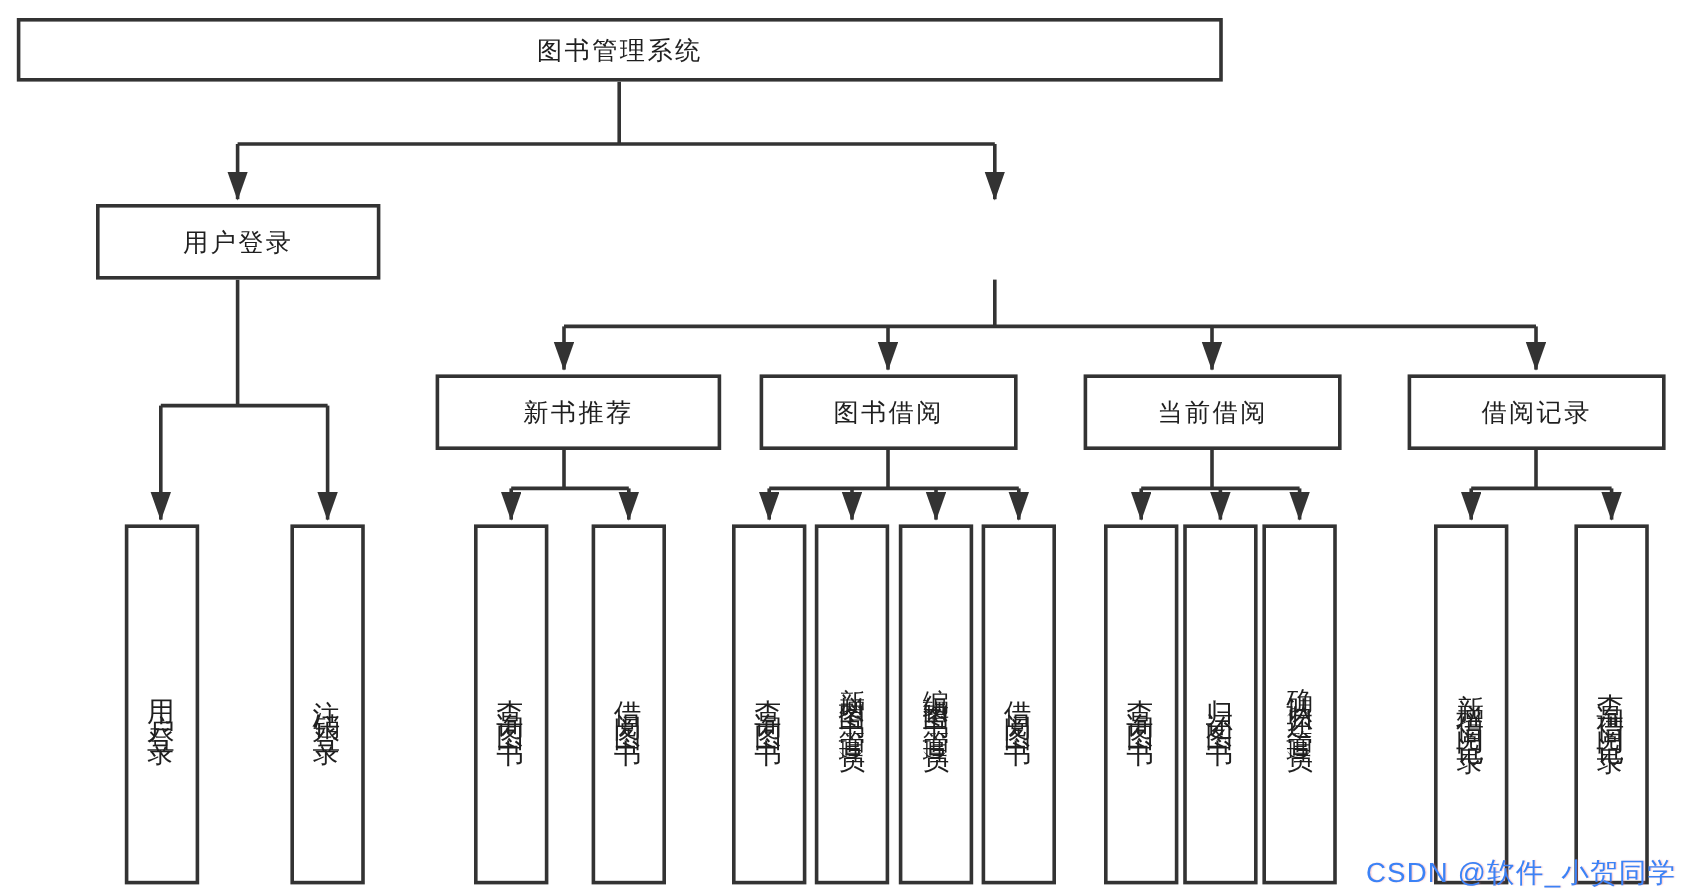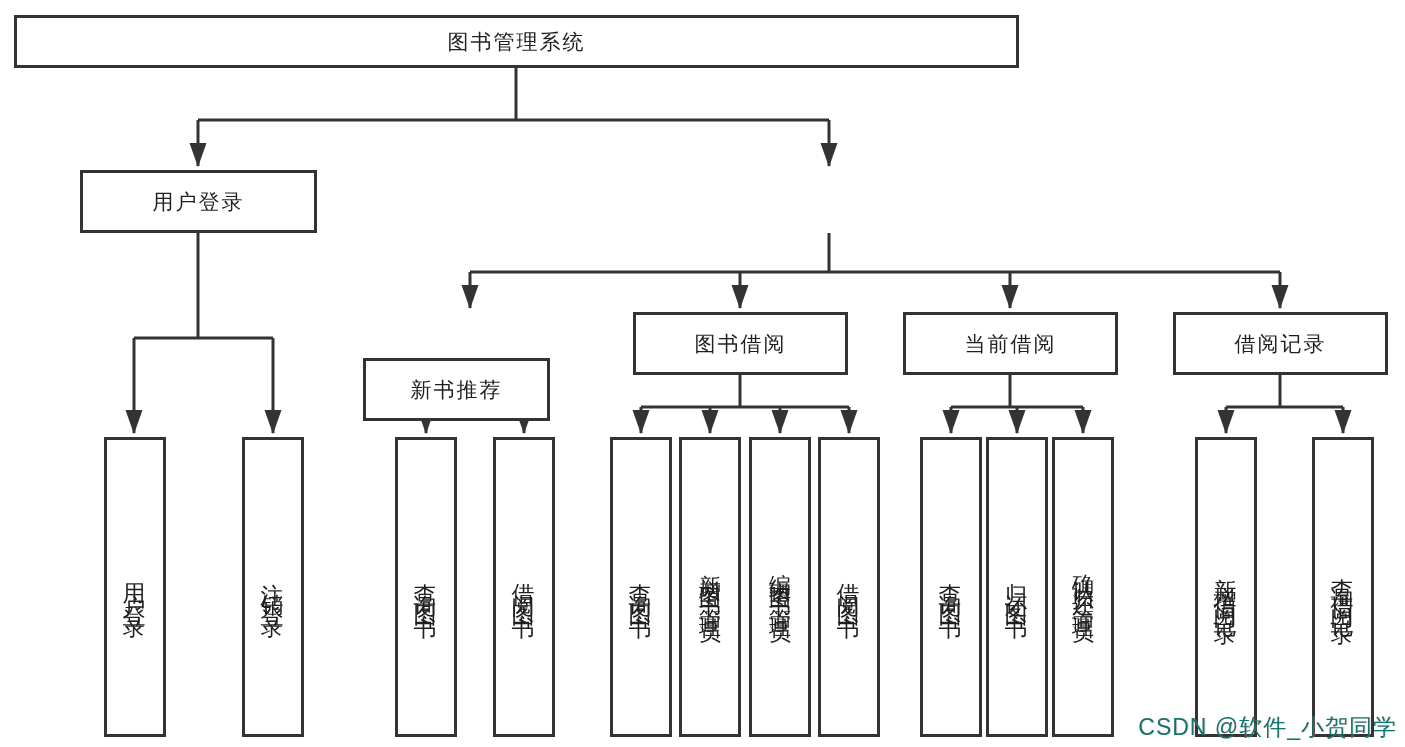--- a/index.html
+++ b/index.html
@@ -49,21 +49,21 @@
     color: #1f1f1f;
     white-space: nowrap;
   }
   .vtext.ls-m { letter-spacing: 9px; }
   .vtext.ls-s { letter-spacing: 7px; font-size: 22px; }
   .watermark {
     position: absolute;
     right: 8px;
     bottom: 4px;
     font-size: 23px;
-    color: #0f766e;
+    color: #3b82f6;
     text-shadow: 1px 0 1px rgba(250, 120, 130, 0.35);
     letter-spacing: 1px;
     z-index: 5;
   }
 </style>
 </head>
 <body>
 
 <div class="canvas">
 
@@ -118,21 +118,21 @@
   </svg>
 
   <div class="node" style="left:14px; top:15px; width:1005px; height:53px;">
     <span>图书管理系统</span>
   </div>
 
   <div class="node" style="left:80px; top:170px; width:237px; height:63px;">
     <span>用户登录</span>
   </div>
 
-  <div class="node" style="left:363px; top:312px; width:187px; height:63px;margin-top:46px;">
+  <div class="node" style="left:363px; top:312px; width:238px; height:63px;">
     <span>新书推荐</span>
   </div>
   <div class="node" style="left:903px; top:312px; width:215px; height:63px;">
     <span>当前借阅</span>
   </div>
   <div class="node" style="left:633px; top:312px; width:215px; height:63px;">
     <span>图书借阅</span>
   </div>
   <div class="node" style="left:1173px; top:312px; width:215px; height:63px;">
     <span>借阅记录</span>

